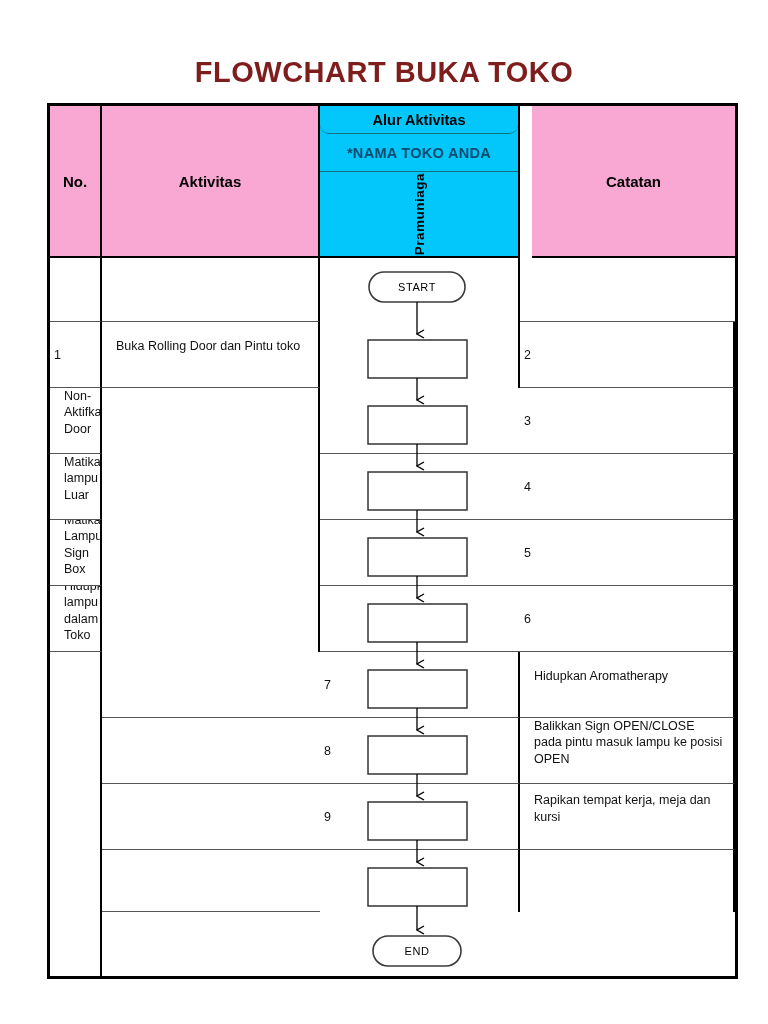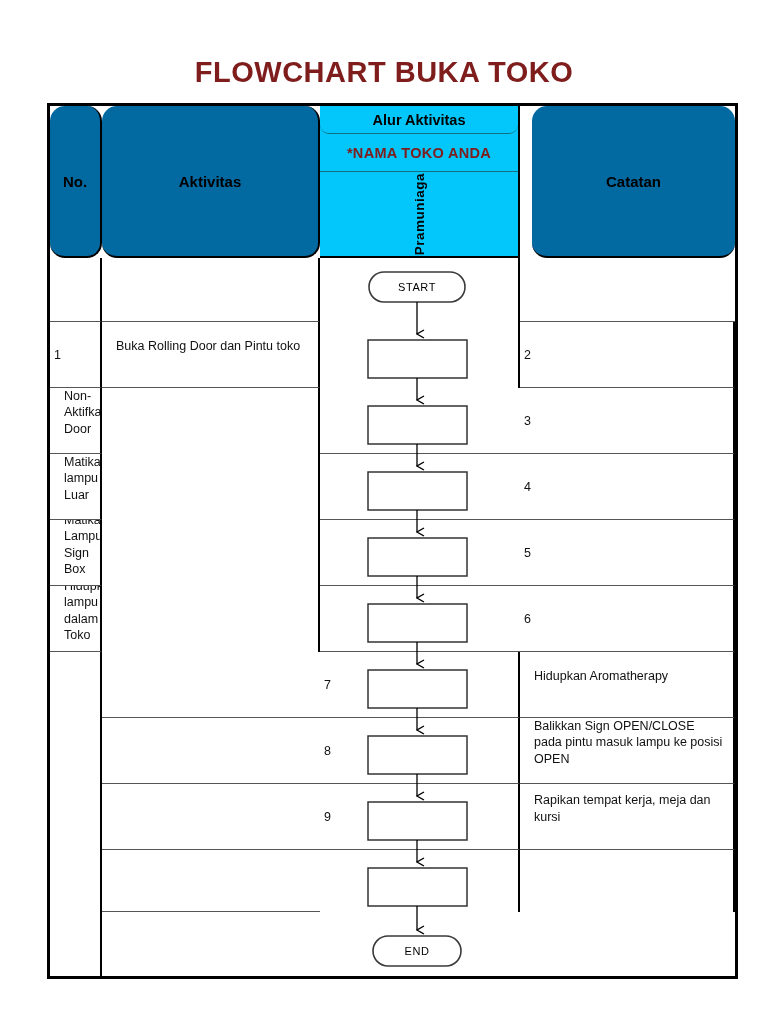--- a/index.html
+++ b/index.html
@@ -59,30 +59,29 @@
     border-bottom: 1.5px solid #555555;
     box-sizing: border-box;
     position: relative;
     overflow: hidden;
   }
   .cell.last-col { border-right: none; }
   .cell.last-row { border-bottom: none; }
 
   
   .hdr {
-    background: #0369a1;
+    background: #f9a8d4;
     border-bottom: 2px solid #000000;
     display: flex;
     align-items: center;
     justify-content: center;
     font-weight: bold;
     font-size: 14.5px;
     color: #000000;
     text-align: center;
-    border-radius: 15px;
   }
   .hdr-no { font-size: 15px; }
   .hdr-akt { font-size: 15px; }
   .hdr-cat { font-size: 15px; margin-left: 12px; }
 
   
   .hdr-alur {
     background: #03c6fb;
     border-right: 2px solid #000000;
     border-bottom: 2px solid #000000;
@@ -101,21 +100,21 @@
     height: 28px;
     font-weight: bold;
     font-size: 14.5px;
     color: #000000;
     border-radius: 9px;
   }
   .alur-store {
     height: 38px;
     font-weight: bold;
     font-size: 14.5px;
-    color: #7f1d1d;
+    color: #0c4a6e;
     letter-spacing: 0.3px;
   }
   .alur-role {
     flex: 1;
     border-bottom: none;
   }
   .role-vert {
     writing-mode: vertical-rl;
     transform: rotate(180deg);
     font-weight: bold;

